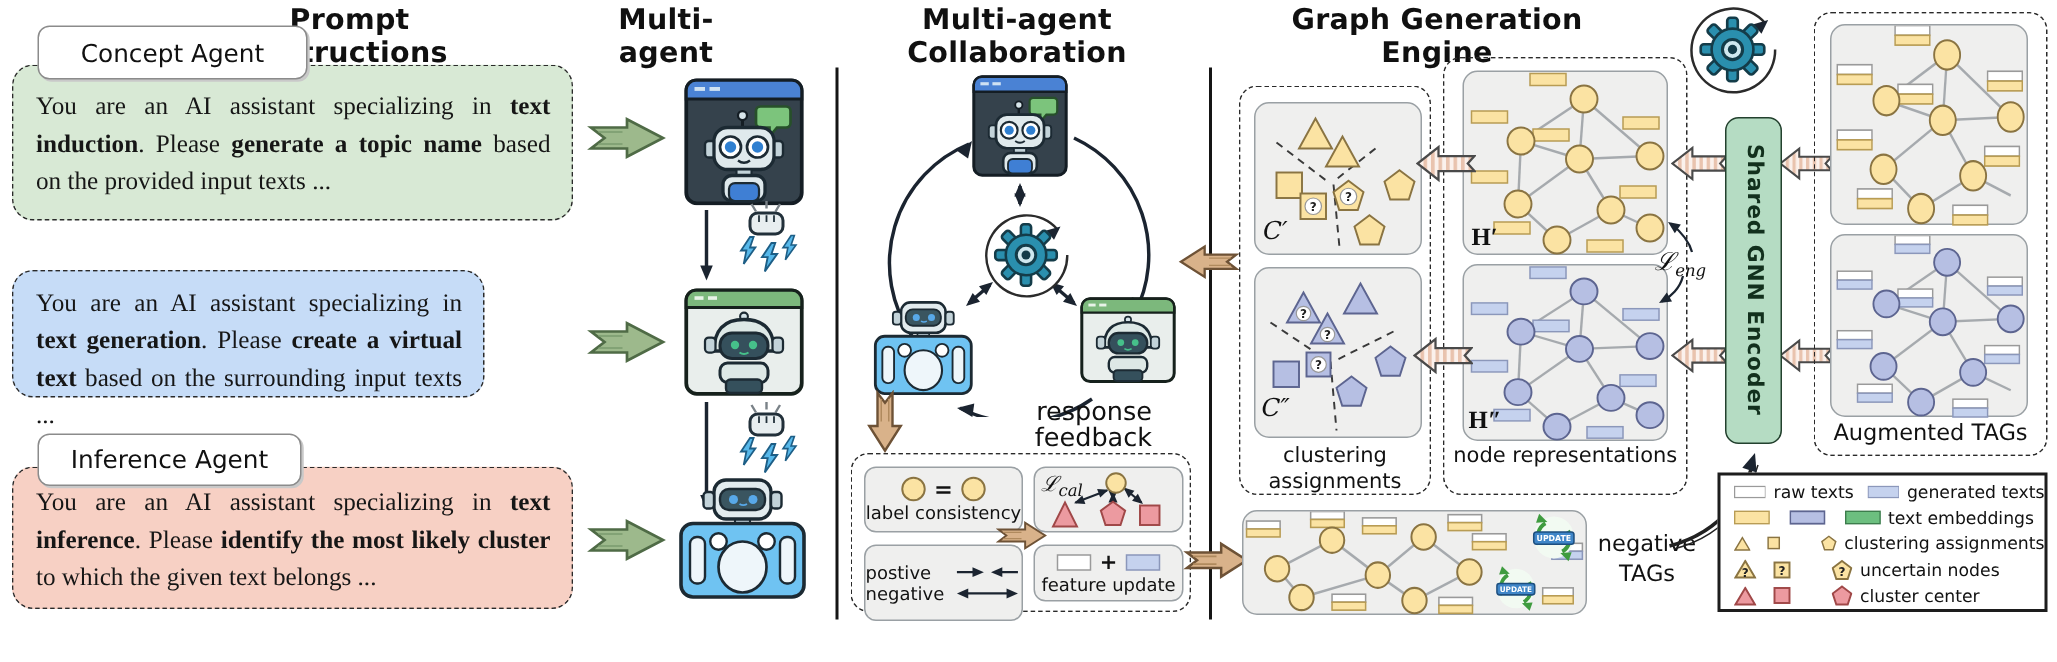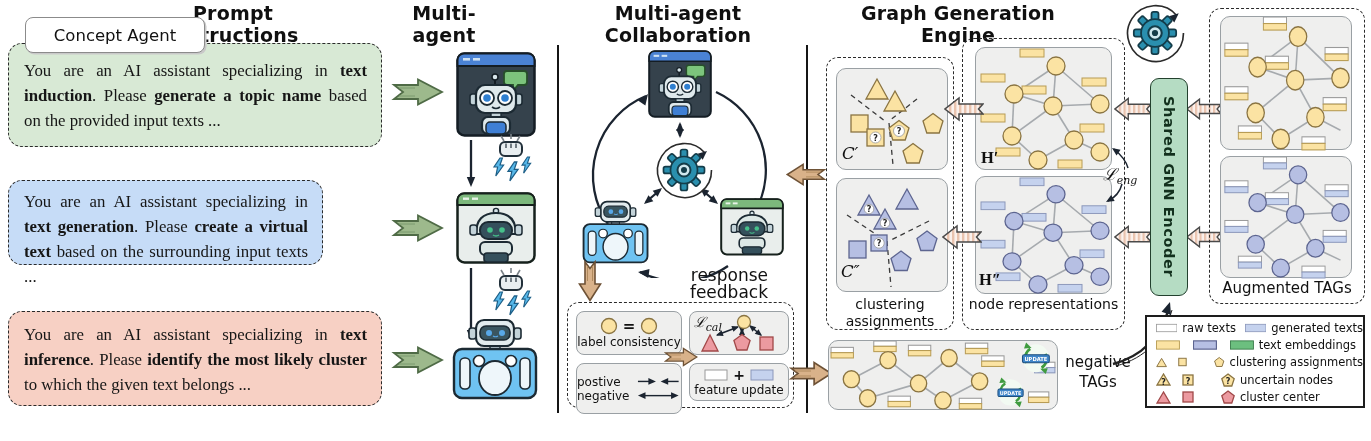--- a/index.html
+++ b/index.html
@@ -167,20 +167,21 @@
 <div class="hdr" style="left:838px;top:2px;width:240px">Graph Generation Engine</div>
 
 <div class="vline" style="left:557px;top:45px;height:368px"></div>
 <div class="vline" style="left:806px;top:45px;height:368px"></div>
 
 <div class="tab" style="left:25px;top:17px;width:180px;height:36px">Concept Agent</div>
 <div class="pbox pbox-1" style="left:8px;top:43px;width:374px;height:104px"><span>You are an AI assistant specializing in </span><b>text induction</b><span>. Please </span><b>generate a topic name</b><span> based on the provided input texts ...</span></div>
 
 <div class="pbox pbox-2" style="left:8px;top:180px;width:315px;height:85px"><span>You are an AI assistant specializing in </span><b>text generation</b><span>. Please </span><b>create a virtual text</b><span> based on the surrounding input texts ...</span></div>
 
+<div class="tab" style="left:25px;top:289px;width:176px;height:35px">Inference Agent</div>
 <div class="pbox pbox-3" style="left:8px;top:311px;width:374px;height:95px"><span>You are an AI assistant specializing in </span><b>text inference</b><span>. Please </span><b>identify the most likely cluster</b><span> to which the given text belongs ...</span></div>
 
 <svg class="abs" style="left:390px;top:78px" width="56" height="28" viewBox="0 0 52 28">
       <use href="#sym-arr-green" xlink:href="#sym-arr-green"></use>
     </svg>
 <svg class="abs" style="left:390px;top:214px" width="56" height="28" viewBox="0 0 52 28">
       <use href="#sym-arr-green" xlink:href="#sym-arr-green"></use>
     </svg>
 <svg class="abs" style="left:390px;top:346px" width="56" height="28" viewBox="0 0 52 28">
       <use href="#sym-arr-green" xlink:href="#sym-arr-green"></use>

